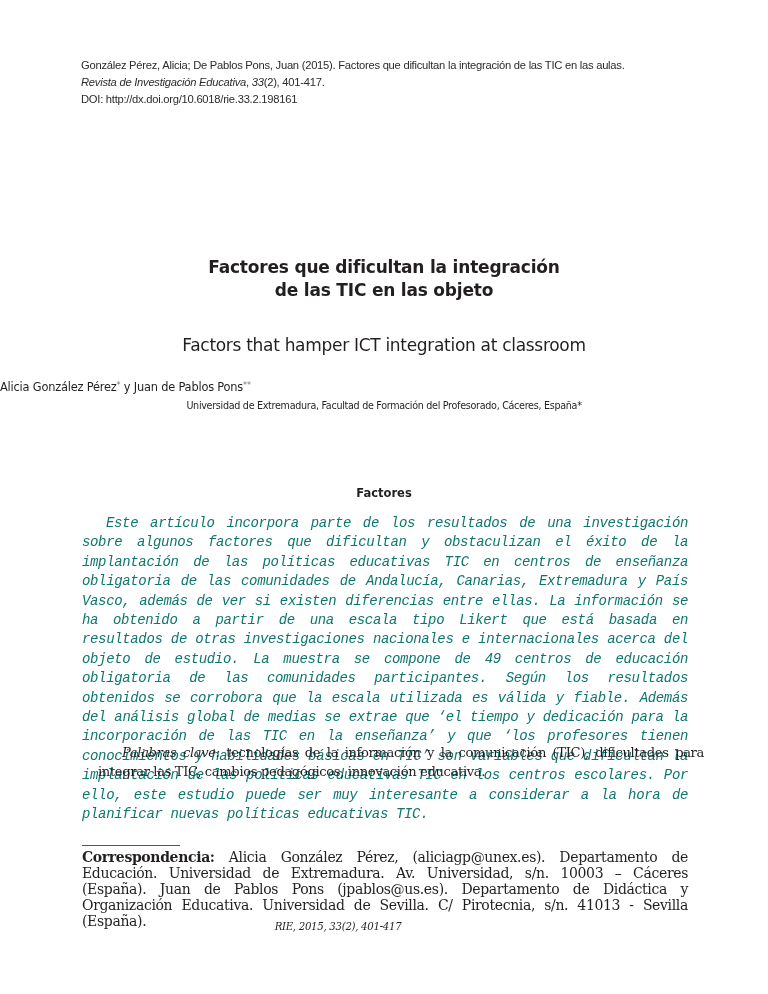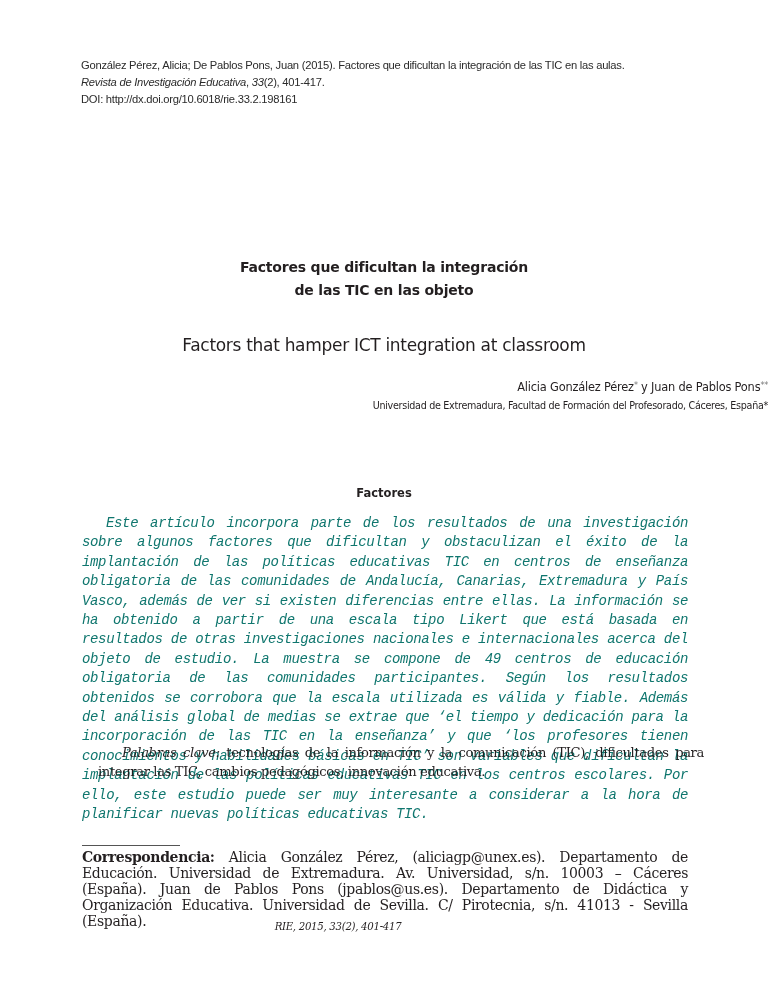--- a/index.html
+++ b/index.html
@@ -29,21 +29,21 @@
     .citation i { font-style: italic; }
 
     .title-es {
       position: absolute;
       left: 0;
       top: 256px;
       width: 768px;
       text-align: center;
       font-family: "DejaVu Sans", sans-serif;
       font-weight: bold;
-      font-size: 14px;
+      font-size: 17px;
       line-height: 23px;
       color: #231f20;
       letter-spacing: -0.2px;
     }
     .title-es span { display: block; }
 
     .title-en {
       position: absolute;
       left: 0;
       top: 333px;
@@ -54,39 +54,39 @@
       line-height: 24px;
       color: #231f20;
       letter-spacing: -0.3px;
     }
 
     .authors {
       position: absolute;
       left: 0;
       top: 378px;
       width: 768px;
-      text-align: right;
+      text-align: left;
       font-family: "DejaVu Sans", sans-serif;
       font-size: 11.4px;
       line-height: 16px;
       color: #231f20;
       letter-spacing: -0.2px;
     }
     .authors sup, .affil sup {
       font-size: 8px;
       vertical-align: 3px;
       color: #777;
     }
 
     .affil {
       position: absolute;
       left: 0;
       top: 398px;
       width: 768px;
-      text-align: right;
+      text-align: center;
       font-family: "DejaVu Sans", sans-serif;
       font-size: 9.6px;
       line-height: 15px;
       color: #231f20;
       letter-spacing: -0.3px;
     }
     .affil span { display: block; }
 
     .resumen-heading {
       position: absolute;

